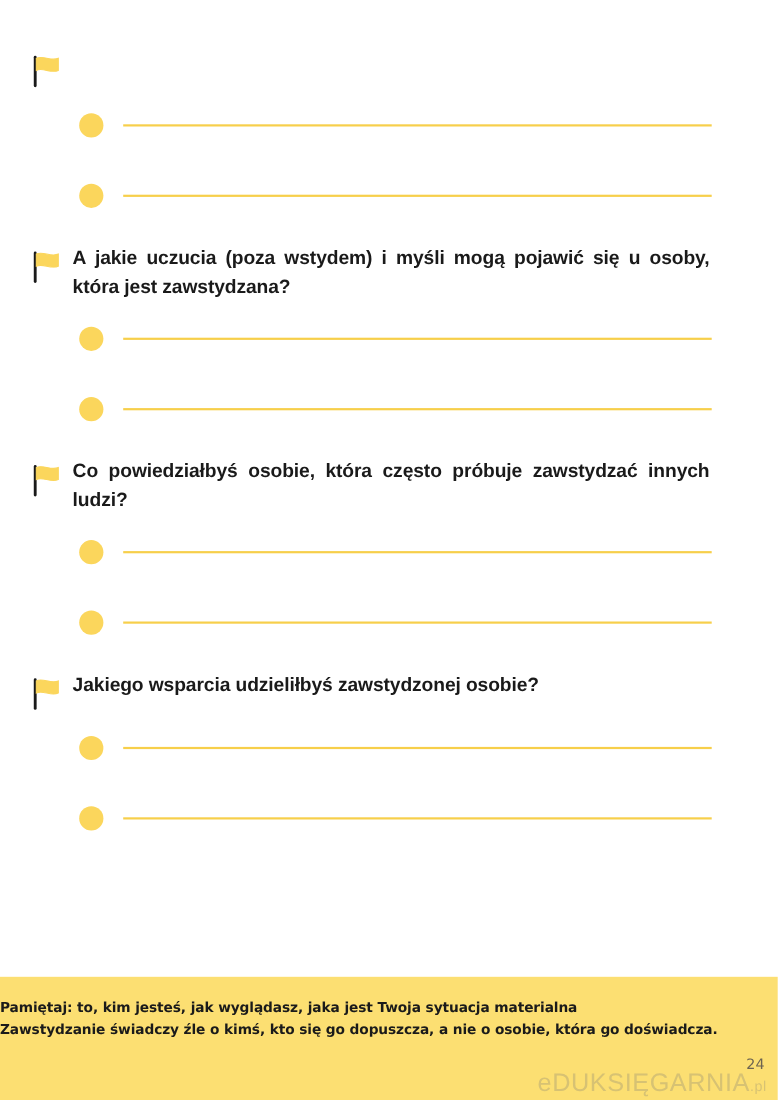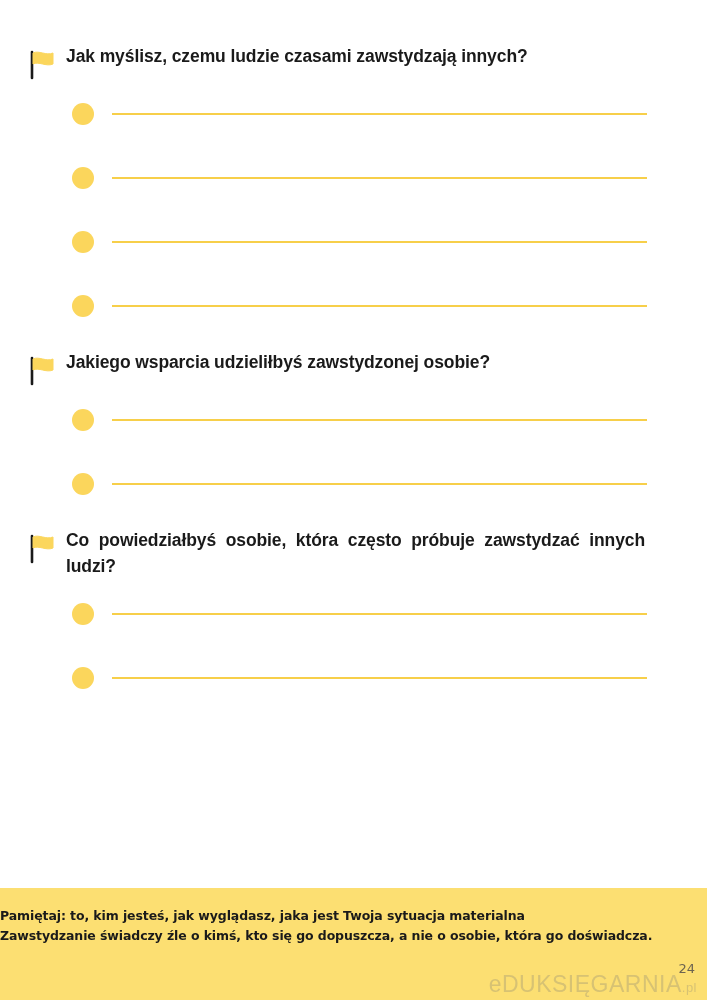--- a/index.html
+++ b/index.html
@@ -147,35 +147,65 @@
   <div class="content">
 
     <div class="qblock">
       <div class="q-head">
         <span class="flag-icon">
           <svg width="28" height="30" viewBox="0 0 28 30">
             <path d="M4 2 L4 28" stroke="#1a1a1a" stroke-width="2.6" fill="none" stroke-linecap="round"></path>
             <path d="M5 3 C11 0, 18 6, 25 3 L25 14 C18 17, 11 11, 5 14 Z" fill="#fbd65c" stroke="#fbd65c" stroke-width="1"></path>
           </svg>
         </span>
-        <div class="q-text">Jak myślisz, czemu ludzie czasami zawstydzają innych?</div>
-      </div>
-      <div class="answers">
-        <div class="answer-row">
-          <span class="bullet"></span>
-          <span class="line"></span>
-        </div>
-        <div class="answer-row">
-          <span class="bullet"></span>
-          <span class="line"></span>
-        </div>
-      </div>
-    </div>
-
-    <div class="qblock">
+      </div>
+      <div class="answers">
+        <div class="answer-row">
+          <span class="bullet"></span>
+          <span class="line"></span>
+        </div>
+        <div class="answer-row">
+          <span class="bullet"></span>
+          <span class="line"></span>
+        </div>
+      </div>
+    </div>
+
+    <div class="qblock">
+      <div class="q-head">
+        <span class="flag-icon">
+          <svg width="28" height="30" viewBox="0 0 28 30">
+            <path d="M4 2 L4 28" stroke="#1a1a1a" stroke-width="2.6" fill="none" stroke-linecap="round"></path>
+            <path d="M5 3 C11 0, 18 6, 25 3 L25 14 C18 17, 11 11, 5 14 Z" fill="#fbd65c" stroke="#fbd65c" stroke-width="1"></path>
+          </svg>
+        </span>
+        <div class="q-text">A jakie uczucia (poza wstydem) i myśli mogą pojawić się u osoby, która jest zawstydzana?</div>
+      </div>
+      <div class="answers">
+        <div class="answer-row">
+          <span class="bullet"></span>
+          <span class="line"></span>
+        </div>
+        <div class="answer-row">
+          <span class="bullet"></span>
+          <span class="line"></span>
+        </div>
+      </div>
+    </div>
+
+    <div class="qblock">
+      <div class="q-head">
+        <span class="flag-icon">
+          <svg width="28" height="30" viewBox="0 0 28 30">
+            <path d="M4 2 L4 28" stroke="#1a1a1a" stroke-width="2.6" fill="none" stroke-linecap="round"></path>
+            <path d="M5 3 C11 0, 18 6, 25 3 L25 14 C18 17, 11 11, 5 14 Z" fill="#fbd65c" stroke="#fbd65c" stroke-width="1"></path>
+          </svg>
+        </span>
+        <div class="q-text">Co powiedziałbyś osobie, która często próbuje zawstydzać innych ludzi?</div>
+      </div>
       <div class="answers">
         <div class="answer-row">
           <span class="bullet"></span>
           <span class="line"></span>
         </div>
         <div class="answer-row">
           <span class="bullet"></span>
           <span class="line"></span>
         </div>
       </div>
@@ -183,42 +213,20 @@
 
     <div class="qblock">
       <div class="q-head">
         <span class="flag-icon">
           <svg width="28" height="30" viewBox="0 0 28 30">
             <path d="M4 2 L4 28" stroke="#1a1a1a" stroke-width="2.6" fill="none" stroke-linecap="round"></path>
             <path d="M5 3 C11 0, 18 6, 25 3 L25 14 C18 17, 11 11, 5 14 Z" fill="#fbd65c" stroke="#fbd65c" stroke-width="1"></path>
           </svg>
         </span>
         <div class="q-text nojustify">Jakiego wsparcia udzieliłbyś zawstydzonej osobie?</div>
-      </div>
-      <div class="answers">
-        <div class="answer-row">
-          <span class="bullet"></span>
-          <span class="line"></span>
-        </div>
-        <div class="answer-row">
-          <span class="bullet"></span>
-          <span class="line"></span>
-        </div>
-      </div>
-    </div>
-
-    <div class="qblock">
-      <div class="q-head">
-        <span class="flag-icon">
-          <svg width="28" height="30" viewBox="0 0 28 30">
-            <path d="M4 2 L4 28" stroke="#1a1a1a" stroke-width="2.6" fill="none" stroke-linecap="round"></path>
-            <path d="M5 3 C11 0, 18 6, 25 3 L25 14 C18 17, 11 11, 5 14 Z" fill="#fbd65c" stroke="#fbd65c" stroke-width="1"></path>
-          </svg>
-        </span>
-        <div class="q-text">Co powiedziałbyś osobie, która często próbuje zawstydzać innych ludzi?</div>
       </div>
       <div class="answers">
         <div class="answer-row">
           <span class="bullet"></span>
           <span class="line"></span>
         </div>
         <div class="answer-row">
           <span class="bullet"></span>
           <span class="line"></span>
         </div>

